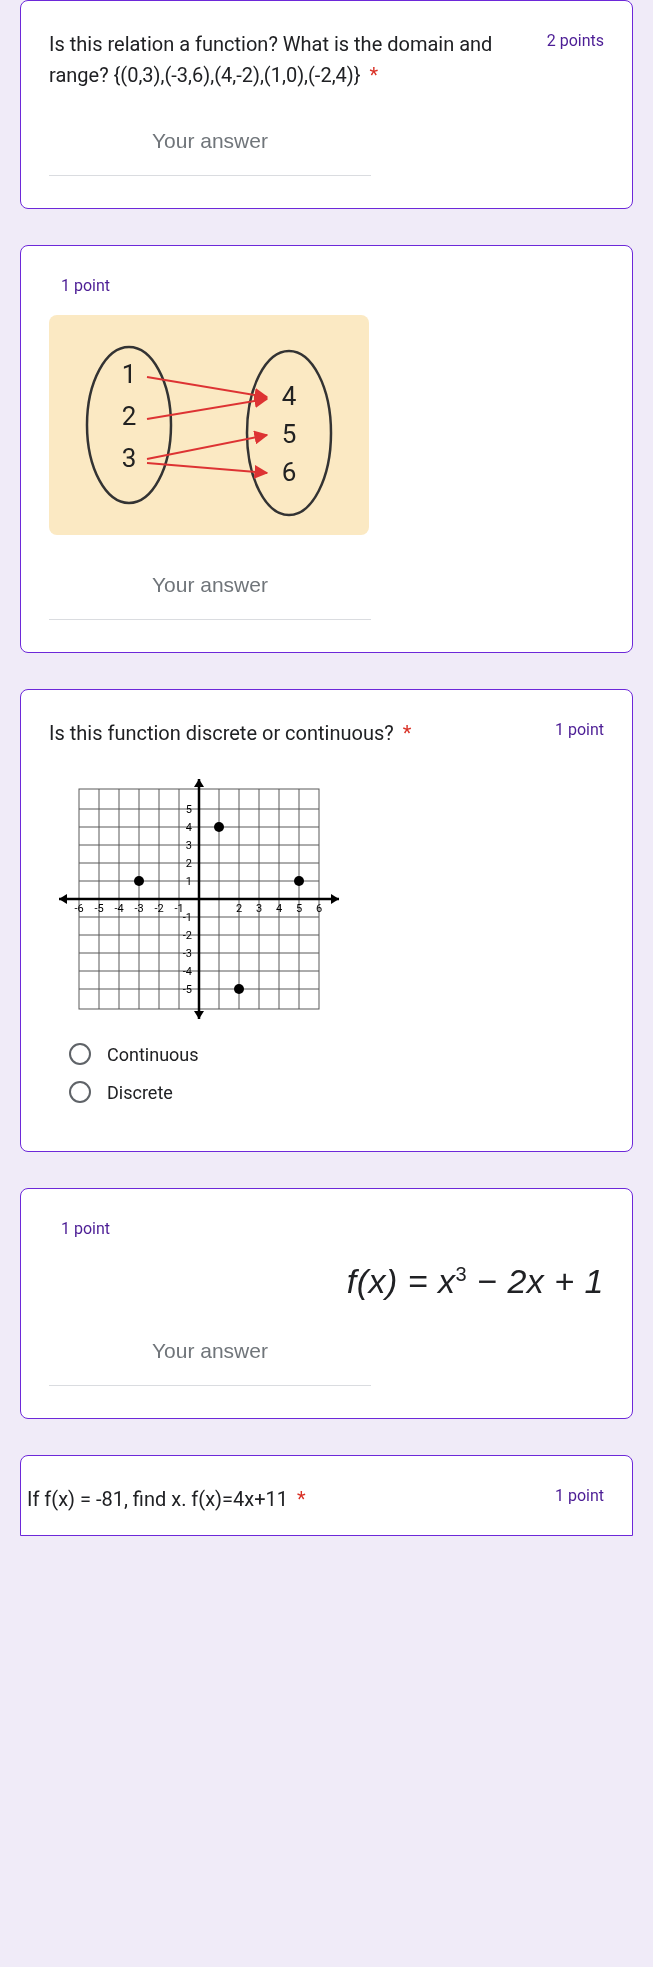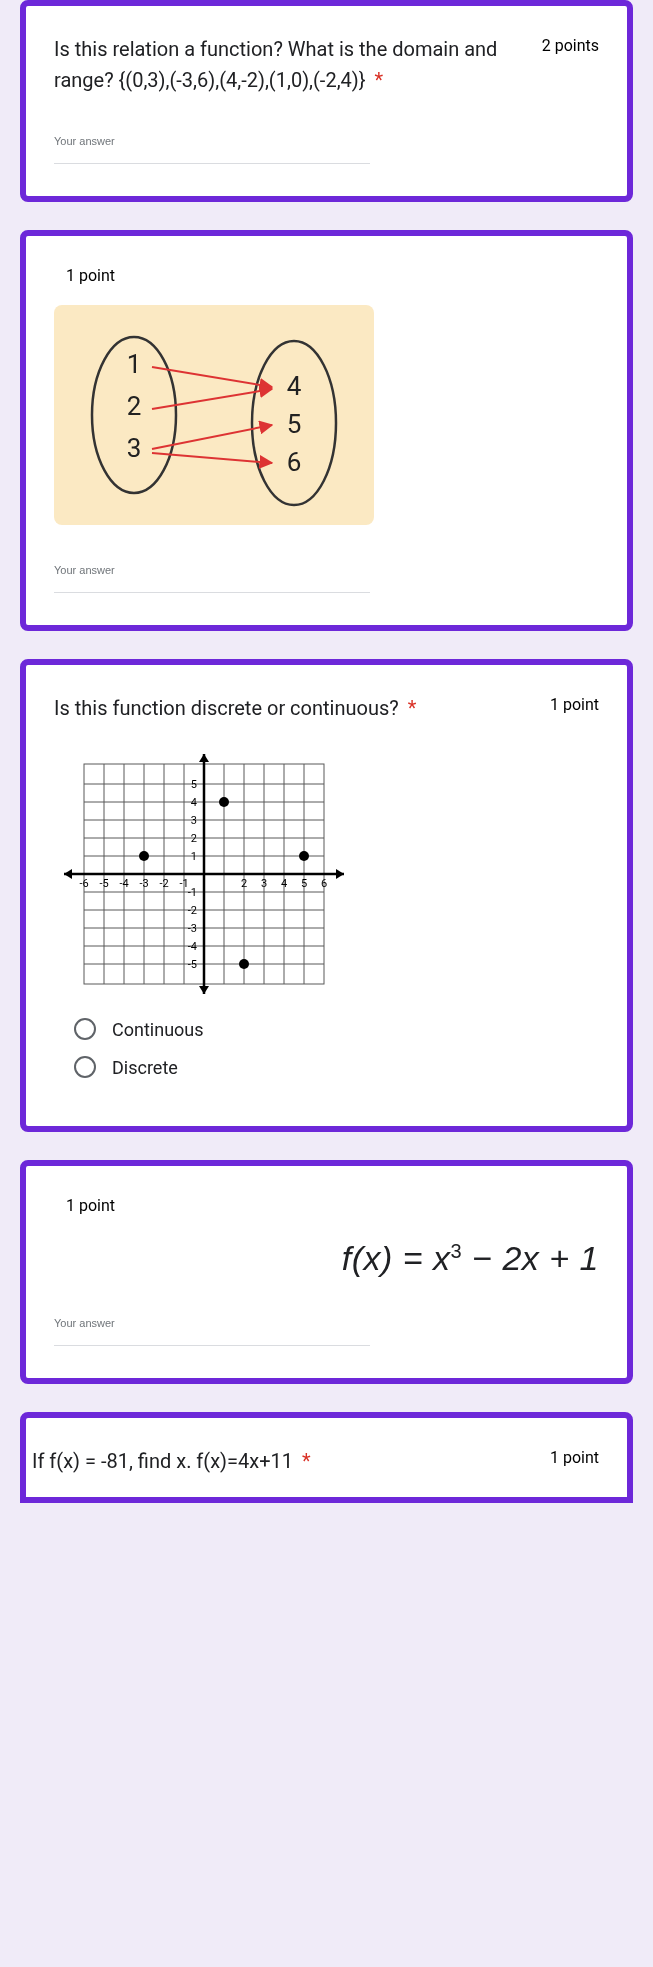--- a/index.html
+++ b/index.html
@@ -6,52 +6,53 @@
   body {
     font-family: Roboto, Arial, sans-serif;
     background: #f0ebf8;
     width: 653px;
     padding: 0;
     color: #202124;
   }
   .card {
     background: #fff;
     border-radius: 8px;
-    margin: 0 20px 28px 20px;
+    margin: 0 20px 36px 20px;
     padding: 28px 28px 32px 28px;
-    border: 6px solid #6d28d9;
+    border: 1px solid #6d28d9;
   }
   .q-title {
     font-size: 20px;
     line-height: 1.55;
     color: #202124;
     font-weight: 400;
   }
   .req { color: #d93025; padding-left: 4px; }
   .points {
     float: right;
     font-size: 16px;
-    color: #000000;
+    color: #4c1d95;
     white-space: nowrap;
     padding-left: 12px;
     padding-top: 2px;
   }
   .answer-row {
     margin-top: 34px;
     width: 58%;
   }
   .answer-input {
     width: 100%;
     border: none;
     border-bottom: 1px solid #dadce0;
-    font-size: 11px;
-    padding: 4px 0 16px 0;
+    font-size: 21px;
+    padding: 4px 0 22px 0;
     color: #70757a;
     background: transparent;
     outline: none;
+    text-align: center;
   }
   .answer-input::placeholder { color: #70757a; }
   .image-holder { margin: 20px 0 6px 0; }
   
   .map-box { width: 320px; height: 220px; background: #fbe9c3; border-radius: 8px; position: relative; }
   .radio-row { display: flex; align-items: center; gap: 16px; margin: 10px 0 16px 20px; font-size: 18px; }
   .radio-circle { width: 22px; height: 22px; border: 2px solid #5f6368; border-radius: 50%; }
   .formula { font-family: Liberation Sans, sans-serif; font-size: 34px; margin: 24px 0 10px 0; letter-spacing: 0.5px; font-style: italic; text-align: right;}
   .formula sup { font-size: 20px; font-style:normal;}
   .header-row { display: flex; justify-content: space-between; align-items: flex-start; gap: 12px; }

